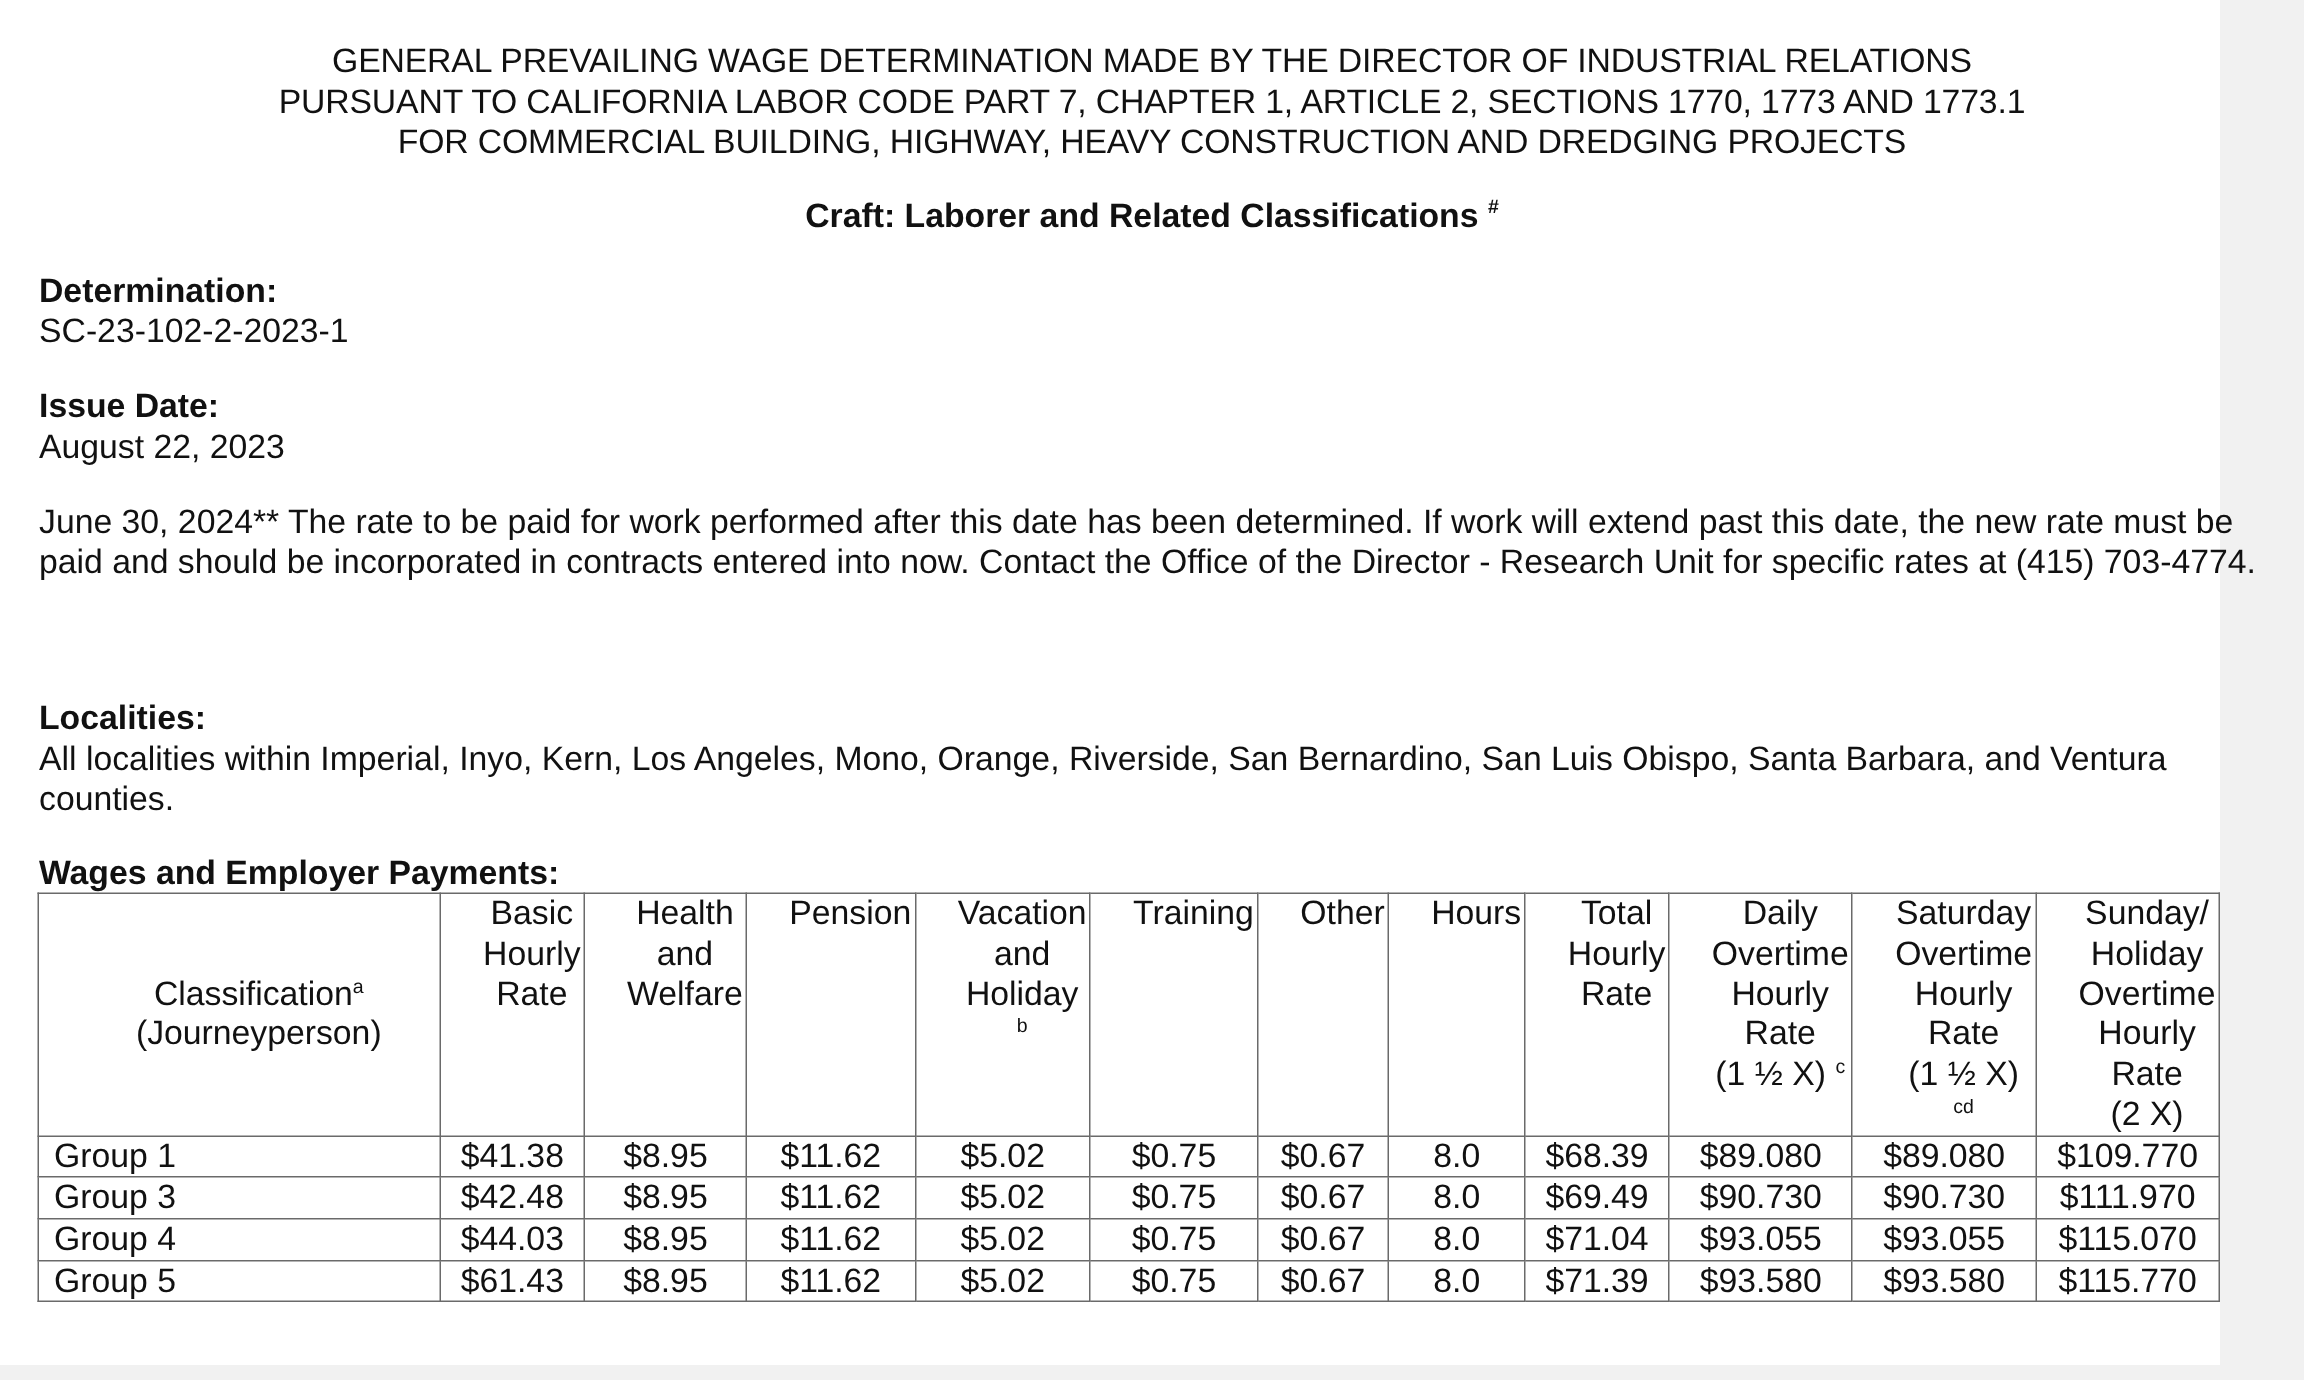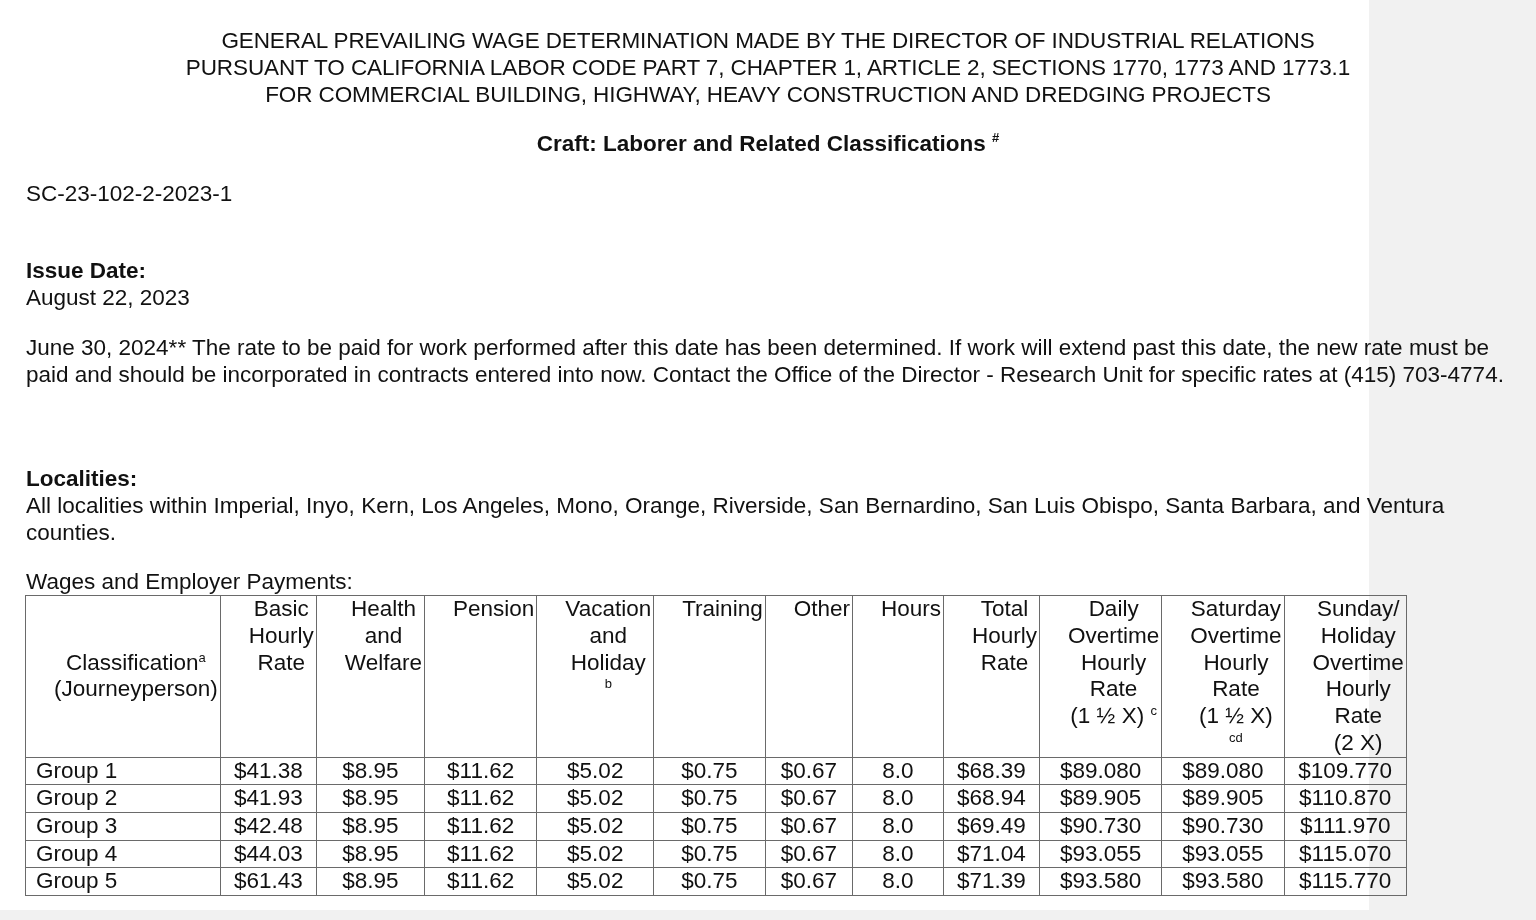--- a/index.html
+++ b/index.html
@@ -11,21 +11,21 @@
       height: 920px;
       background: #f1f1f1;
       overflow: hidden;
       font-family: "Liberation Sans", sans-serif;
       color: #111;
     }
     .page {
       position: absolute;
       left: 0;
       top: 0;
-      width: 1369px;
+      width: 1480px;
       height: 910px;
       background: #ffffff;
     }
     .title-block {
       position: absolute;
       left: 0;
       top: 27px;
       width: 1536px;
       text-align: center;
       font-size: 22.5px;
@@ -63,21 +63,21 @@
       font-weight: bold;
     }
     .field-value {
       display: block;
     }
     .wages-label {
       position: absolute;
       left: 26px;
       top: 568px;
       font-size: 22.5px;
-      font-weight: normal;
+      font-weight: bold;
       line-height: 27px;
       text-align: center;
     }
     table.wages {
       position: absolute;
       left: 25px;
       top: 595px;
       border-collapse: collapse;
       font-size: 22.5px;
       line-height: 26.6px;
@@ -133,20 +133,21 @@
     <span class="title-line">PURSUANT TO CALIFORNIA LABOR CODE PART 7, CHAPTER 1, ARTICLE 2, SECTIONS 1770, 1773 AND 1773.1</span>
     <span class="title-line">FOR COMMERCIAL BUILDING, HIGHWAY, HEAVY CONSTRUCTION AND DREDGING PROJECTS</span>
   </div>
 
   <div class="craft">
     <span>Craft: Laborer and Related Classifications</span>
     <sup>#</sup>
   </div>
 
   <div class="field" style="top:180px;">
+    <span class="field-label">Determination:</span>
     <span class="field-value">SC-23-102-2-2023-1</span>
   </div>
 
   <div class="field" style="top:257px;">
     <span class="field-label">Issue Date:</span>
     <span class="field-value">August 22, 2023</span>
   </div>
 
   <div class="field" style="top:334px;">
     <span class="field-value">June 30, 2024** The rate to be paid for work performed after this date has been determined. If work will extend past this date, the new rate must be paid and should be incorporated in contracts entered into now. Contact the Office of the Director - Research Unit for specific rates at (415) 703-4774.</span>
@@ -247,34 +248,20 @@
         <td>$5.02</td>
         <td>$0.75</td>
         <td>$0.67</td>
         <td>8.0</td>
         <td>$68.39</td>
         <td>$89.080</td>
         <td>$89.080</td>
         <td>$109.770</td>
       </tr>
       <tr>
-        <td class="class-cell">Group 2</td>
-        <td>$41.93</td>
-        <td>$8.95</td>
-        <td>$11.62</td>
-        <td>$5.02</td>
-        <td>$0.75</td>
-        <td>$0.67</td>
-        <td>8.0</td>
-        <td>$68.94</td>
-        <td>$89.905</td>
-        <td>$89.905</td>
-        <td>$110.870</td>
-      </tr>
-      <tr>
         <td class="class-cell">Group 3</td>
         <td>$42.48</td>
         <td>$8.95</td>
         <td>$11.62</td>
         <td>$5.02</td>
         <td>$0.75</td>
         <td>$0.67</td>
         <td>8.0</td>
         <td>$69.49</td>
         <td>$90.730</td>

